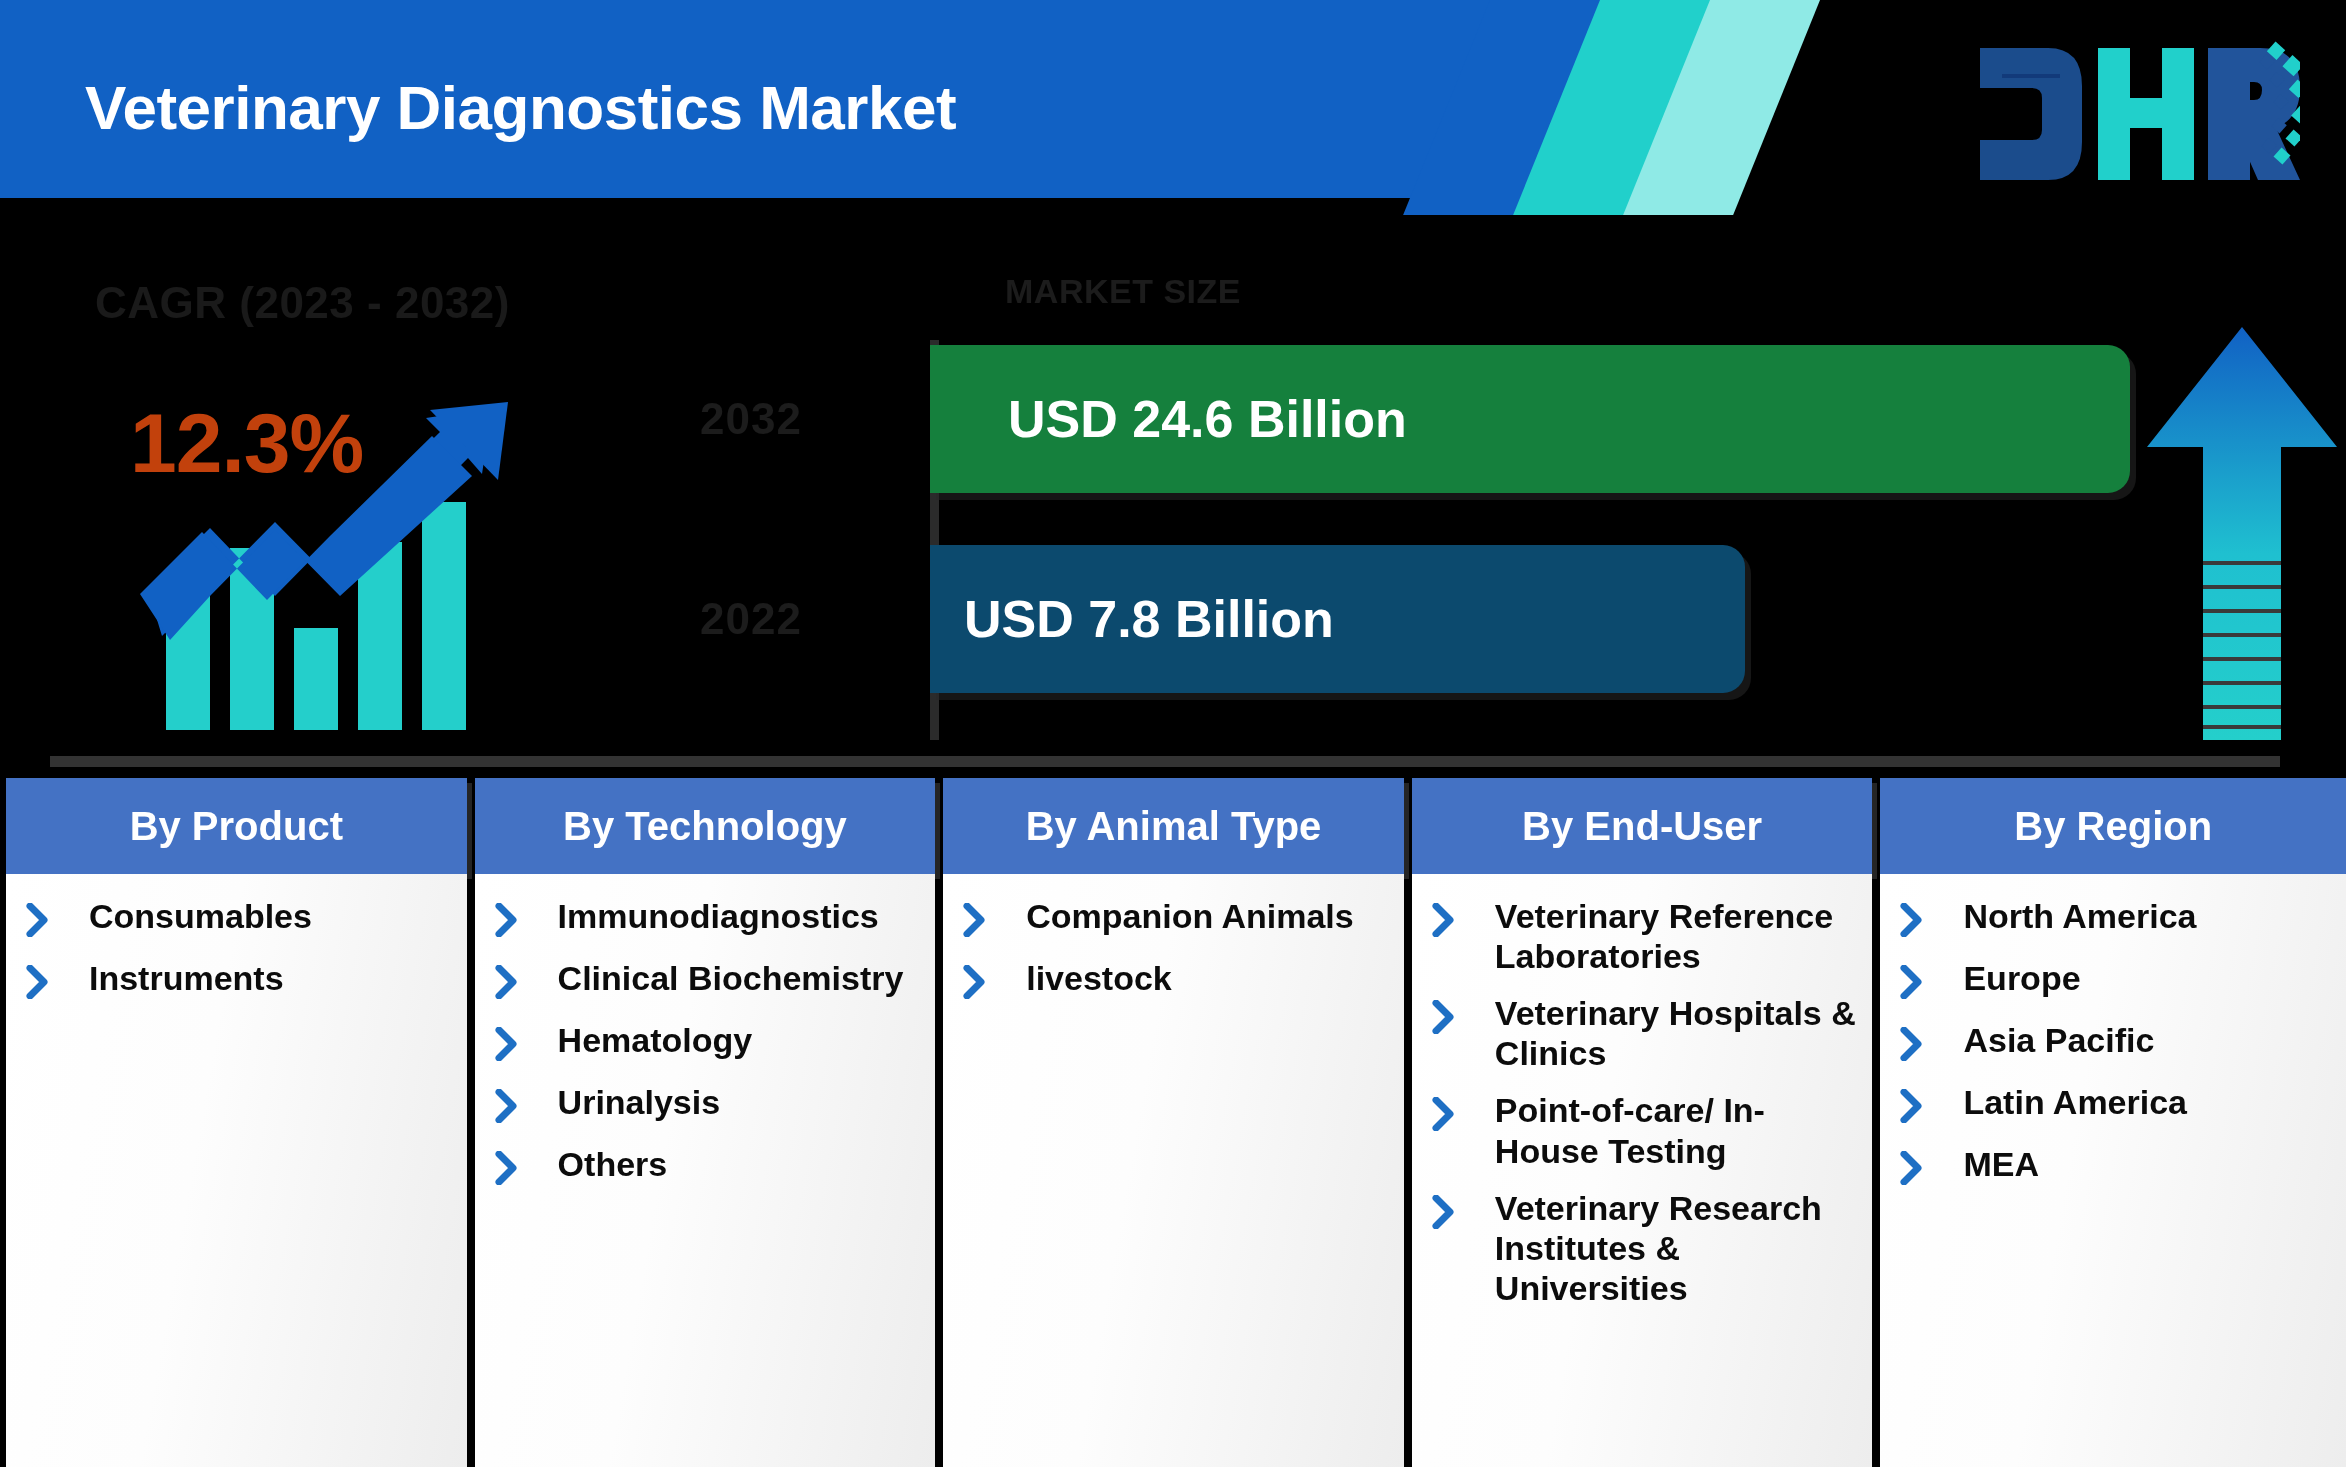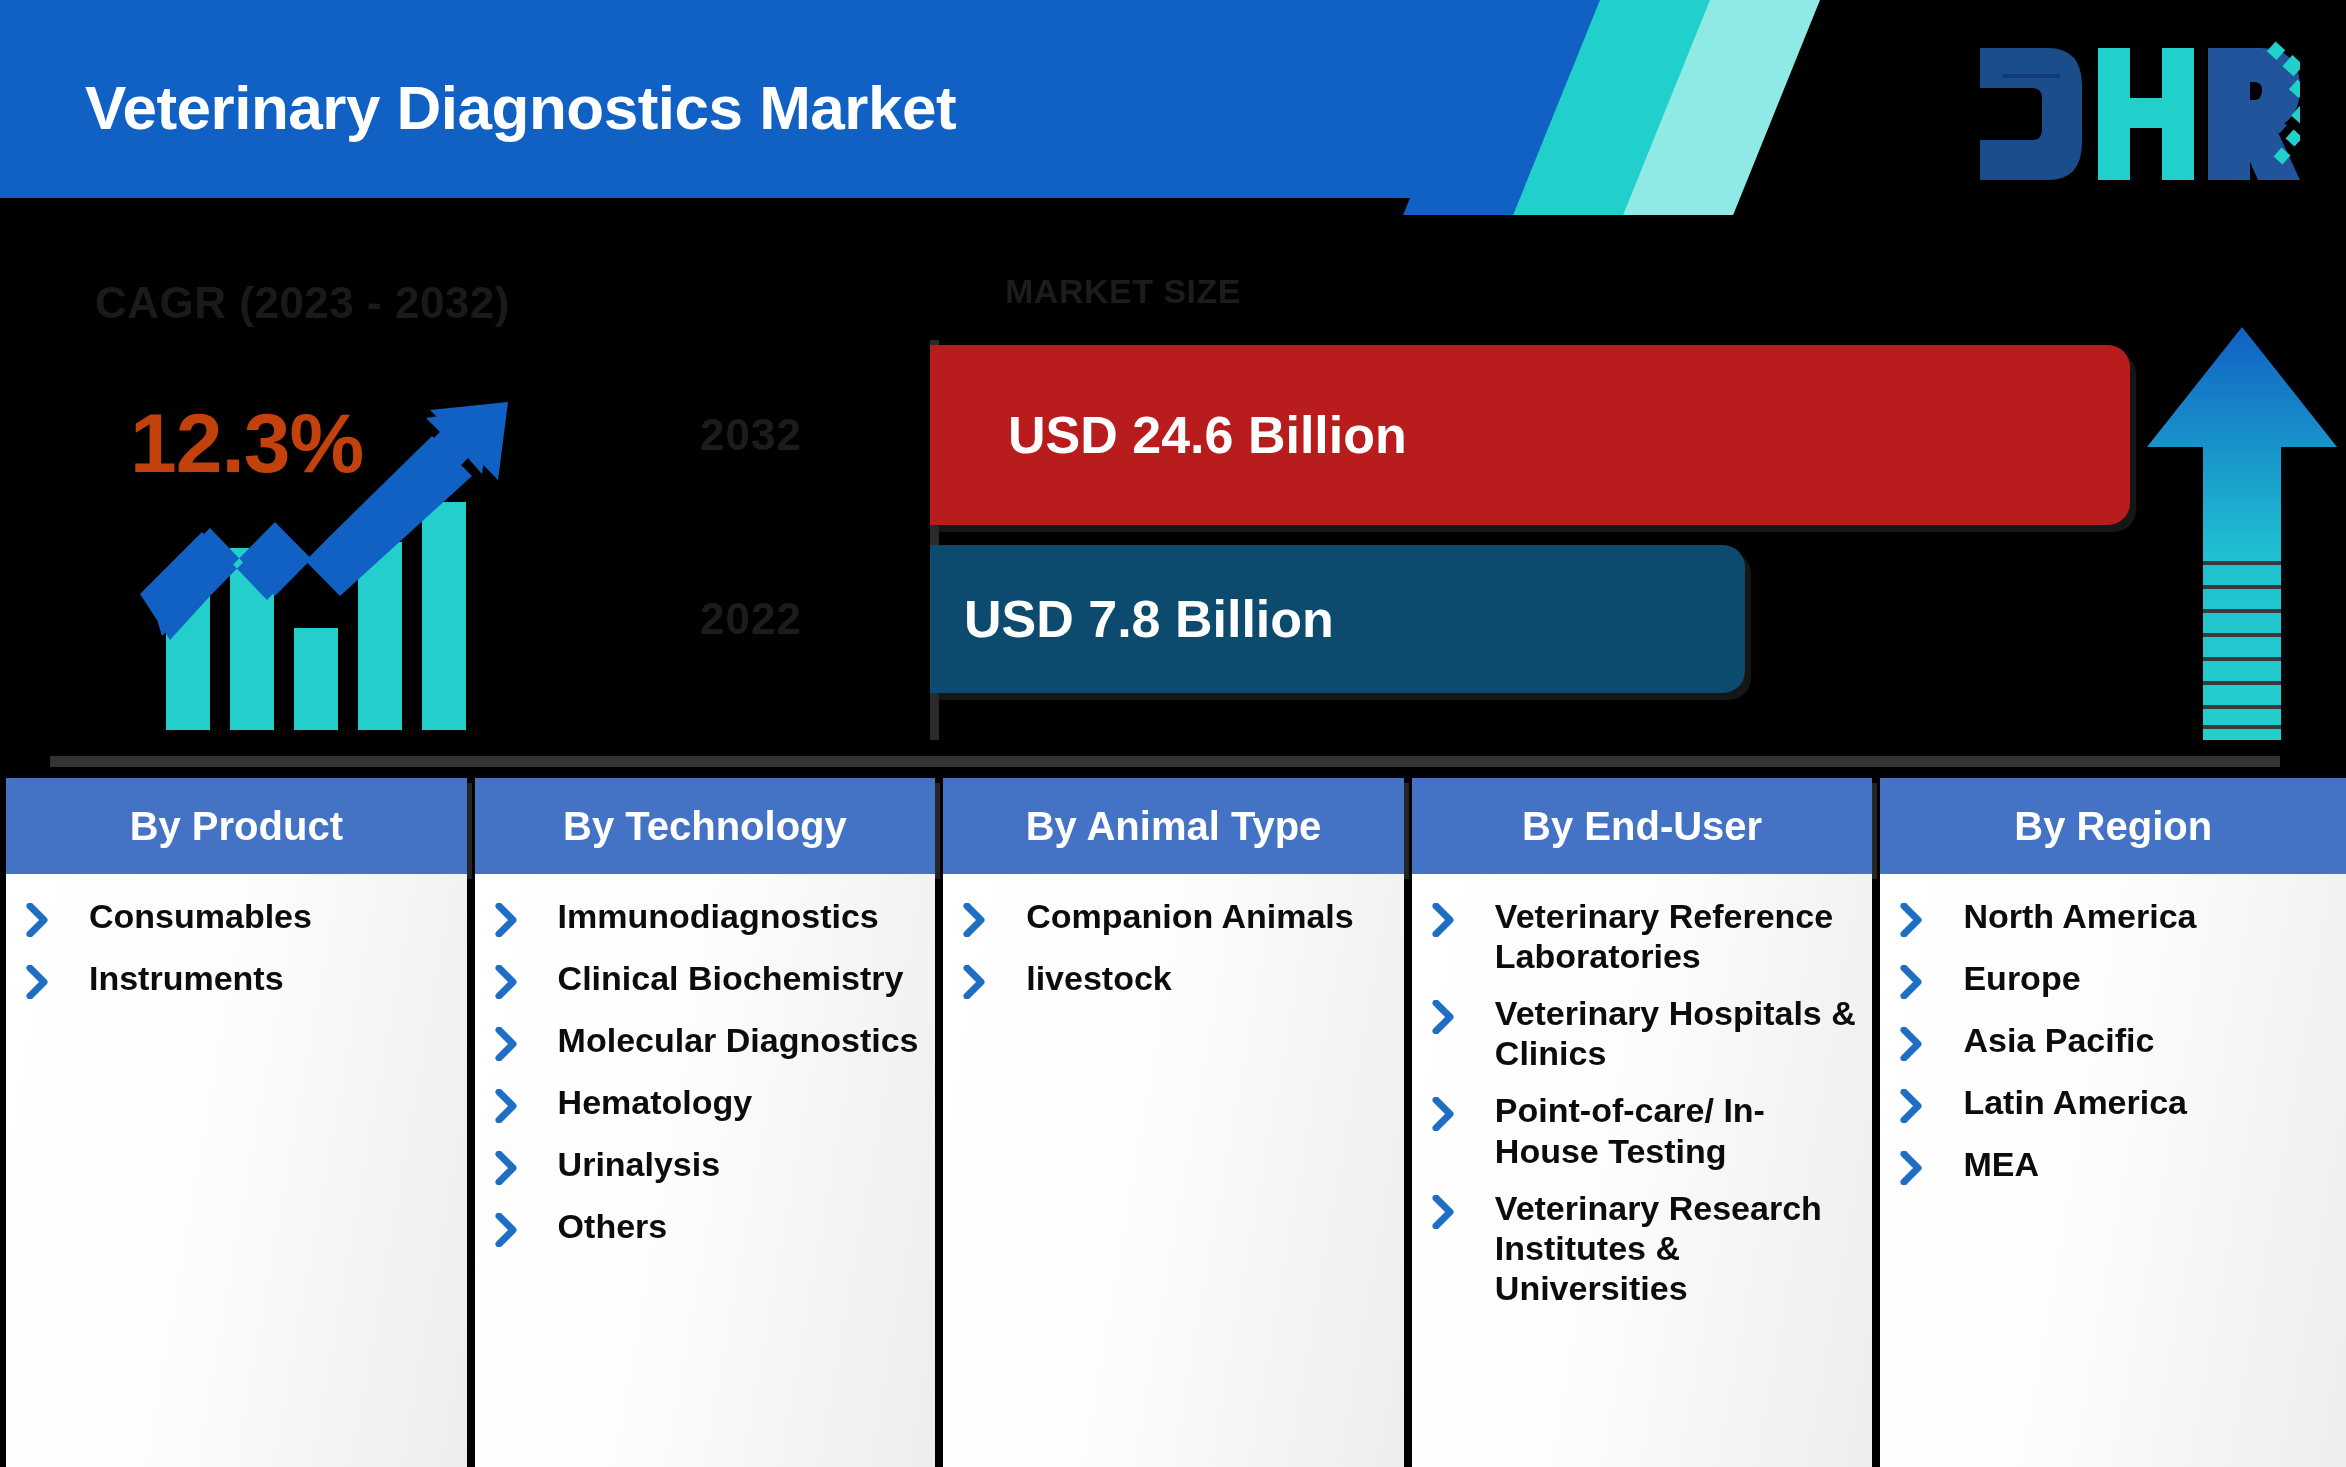--- a/index.html
+++ b/index.html
@@ -57,21 +57,21 @@
     width:230px; text-align:left;
   }
   .bar {
     display:flex; align-items:center; color:#ffffff;
     font-size:52px; font-weight:bold;
     border-radius:0 22px 22px 0;
     box-shadow:6px 7px 0 rgba(40,40,40,0.55);
     padding-left:78px;
   }
   .bar-2032 { position:absolute; left:700px; top:345px; }
-  .bar-2032 .bar { width:1200px; height:180px; background:#b91c1c; }
+  .bar-2032 .bar { width:1200px; height:148px; background:#15803d; }
   .bar-2022 { position:absolute; left:700px; top:545px; }
   .bar-2022 .bar { width:815px; height:148px; background:#0c4a6e;padding-left:34px; }
 
   .uparrow { position:absolute; left:2145px; top:325px; width:195px; height:415px; }
 
   
   .divider { position:absolute; left:50px; top:756px; width:2230px; height:11px; background:#333333; }
 
   
   .seg-wrap { position:absolute; left:0; top:778px; width:2346px; height:689px; display:flex;padding-left:6px; }
@@ -235,28 +235,20 @@
               </svg>
           </span>
           <span class="seg-text">Clinical Biochemistry</span>
         </div>
         <div class="seg-item">
           <span class="chev">
             <svg viewBox="0 0 26 34" width="26" height="34">
                 <path d="M6 3 L20 17 L6 31" fill="none" stroke="#1E6FC4" stroke-width="7" stroke-linecap="round" stroke-linejoin="round"></path>
               </svg>
           </span>
-          <span class="seg-text">Molecular Diagnostics</span>
-        </div>
-        <div class="seg-item">
-          <span class="chev">
-            <svg viewBox="0 0 26 34" width="26" height="34">
-                <path d="M6 3 L20 17 L6 31" fill="none" stroke="#1E6FC4" stroke-width="7" stroke-linecap="round" stroke-linejoin="round"></path>
-              </svg>
-          </span>
           <span class="seg-text">Hematology</span>
         </div>
         <div class="seg-item">
           <span class="chev">
             <svg viewBox="0 0 26 34" width="26" height="34">
                 <path d="M6 3 L20 17 L6 31" fill="none" stroke="#1E6FC4" stroke-width="7" stroke-linecap="round" stroke-linejoin="round"></path>
               </svg>
           </span>
           <span class="seg-text">Urinalysis</span>
         </div>

